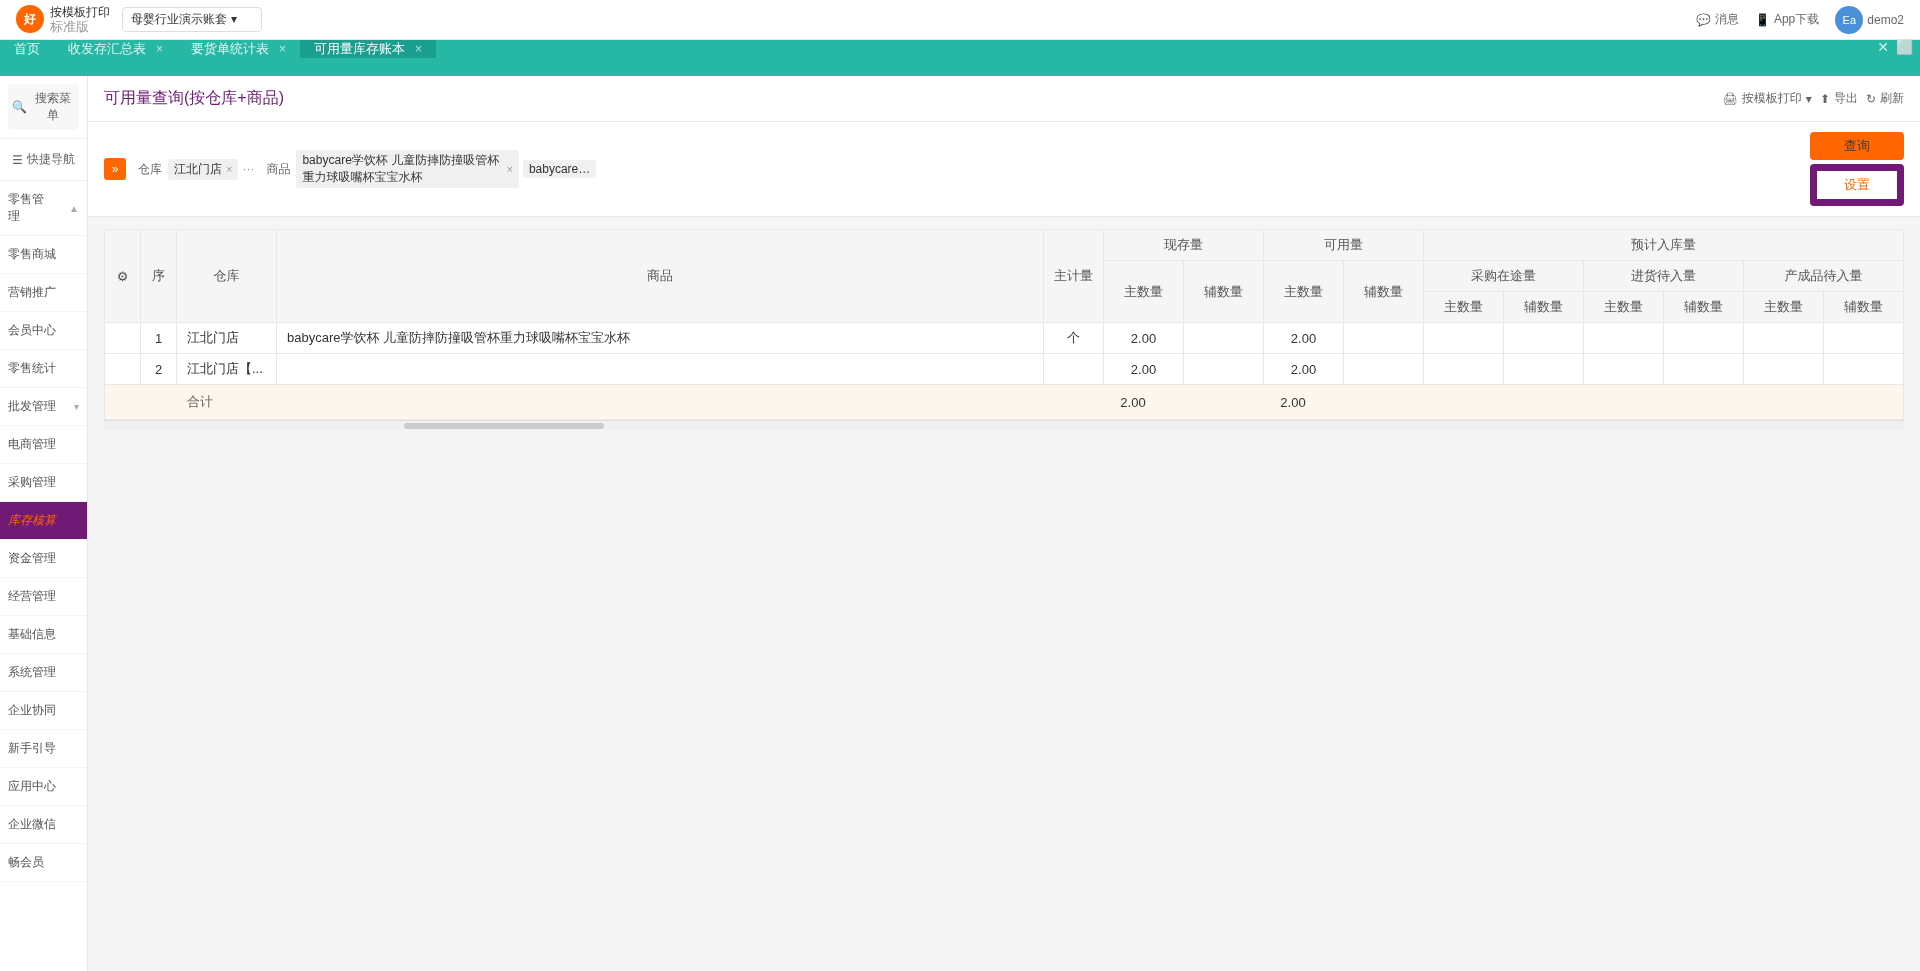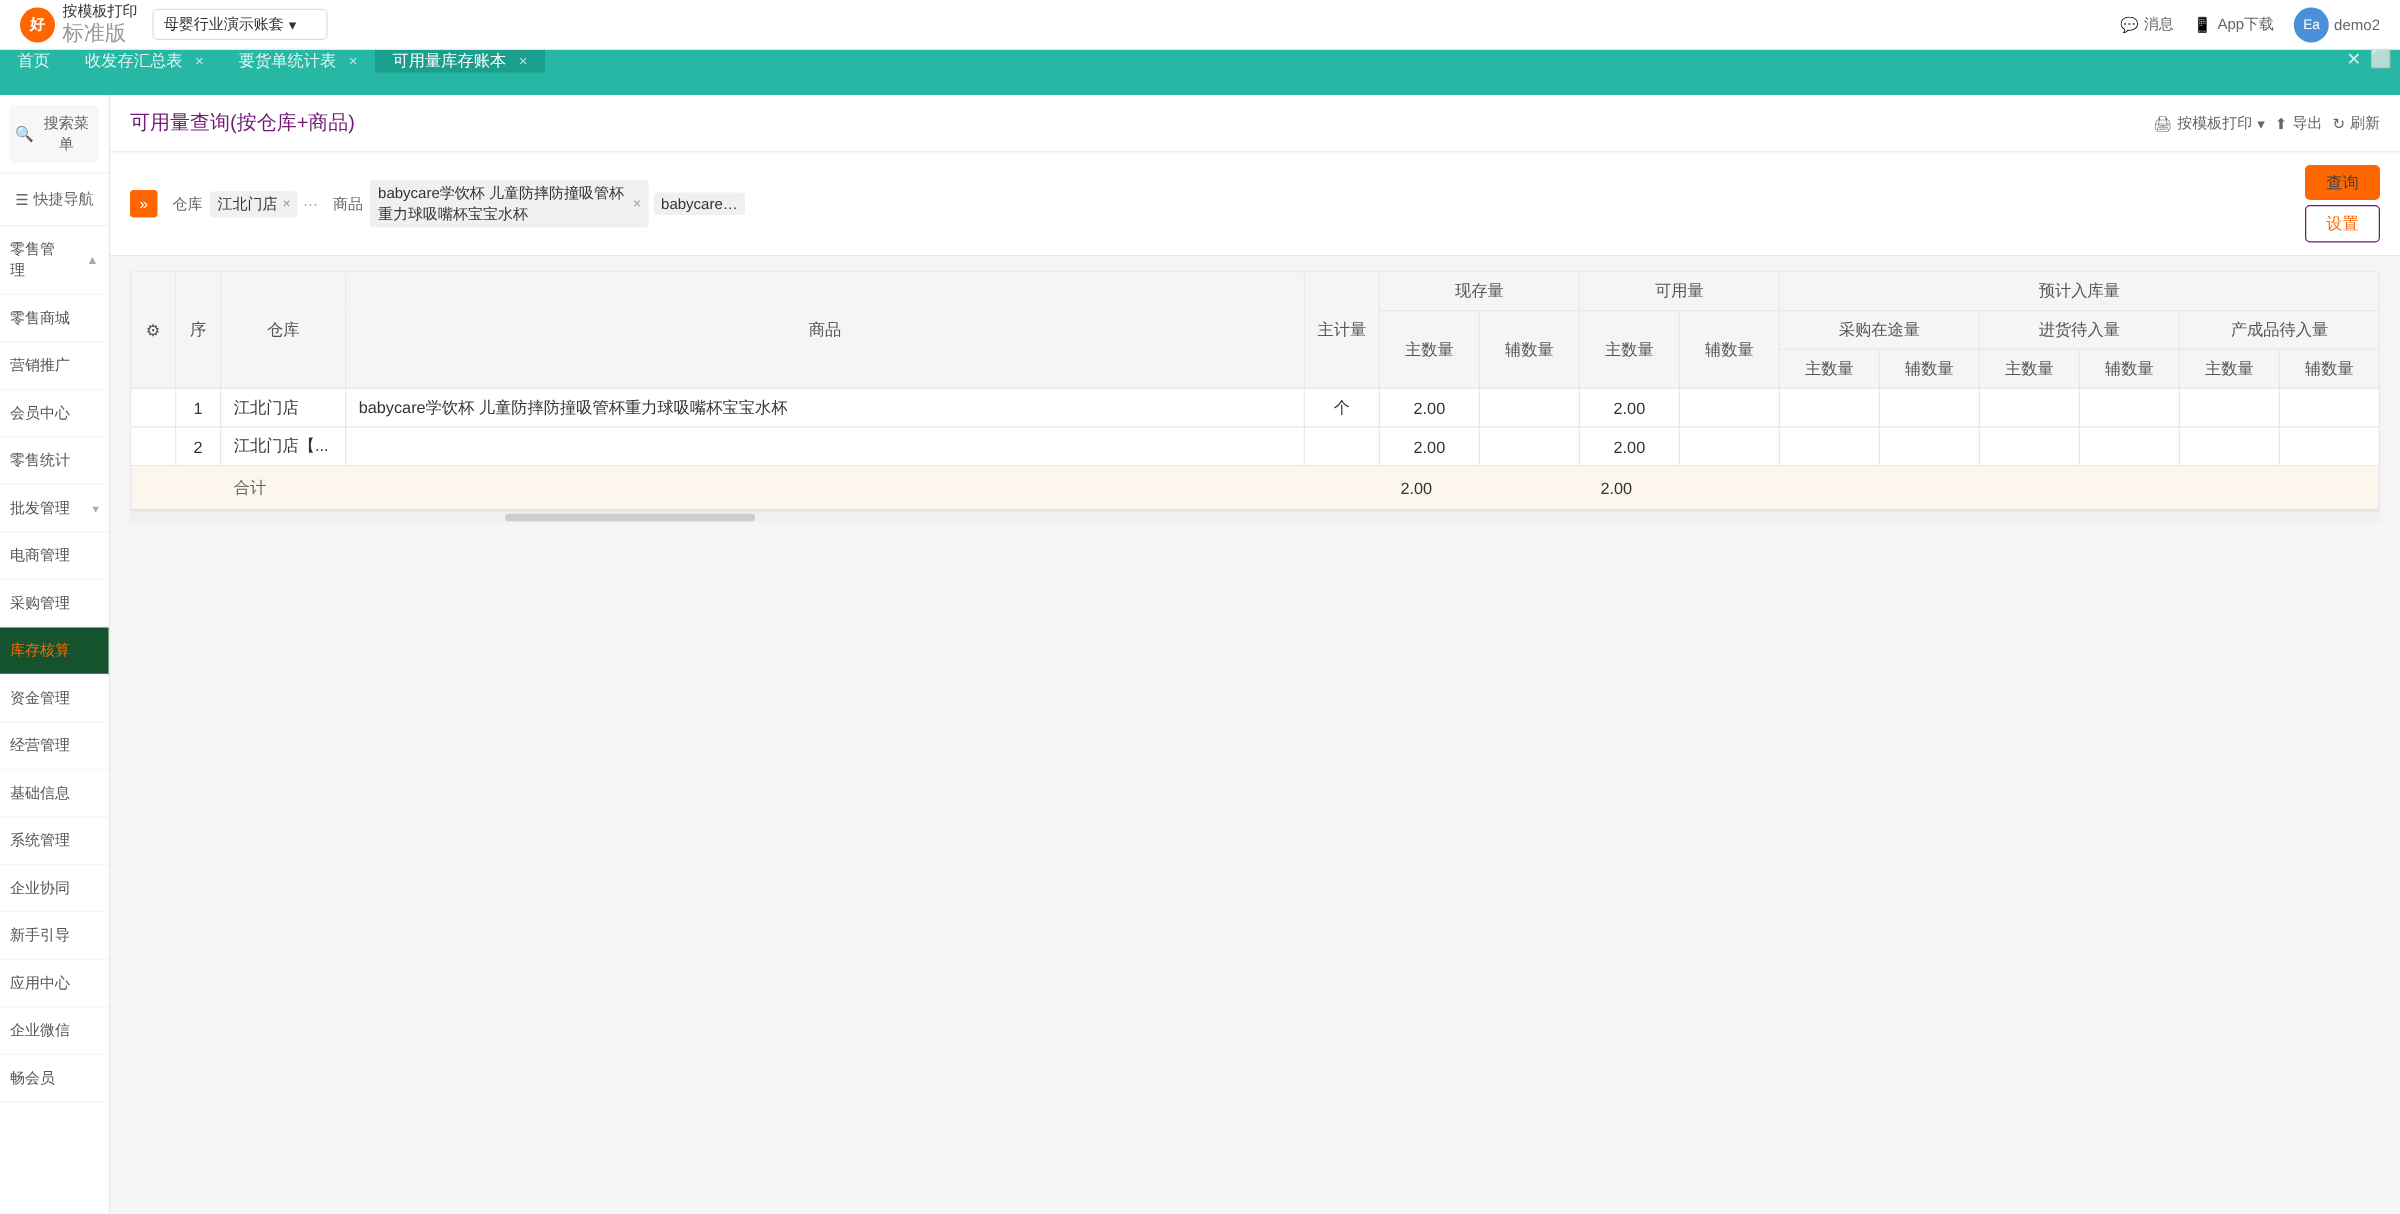--- a/index.html
+++ b/index.html
@@ -13,21 +13,21 @@
       align-items: center;
       justify-content: space-between;
       padding: 0 16px;
       border-bottom: 1px solid #e8e8e8;
       flex-shrink: 0;
     }
     .top-bar-left { display: flex; align-items: center; gap: 12px; }
     .logo-area { display: flex; align-items: center; gap: 6px; }
     .logo-icon { width: 28px; height: 28px; background: #ff6600; border-radius: 50%; display: flex; align-items: center; justify-content: center; color: #fff; font-size: 12px; font-weight: bold; }
     .logo-text { font-size: 12px; color: #333; line-height: 1.2; }
-    .logo-text .sub { color: #999; font-size: 17px; }
+    .logo-text .sub { color: #999; font-size: 13px; }
     .store-selector { display: flex; align-items: center; gap: 4px; border: 1px solid #ddd; border-radius: 4px; padding: 3px 8px; cursor: pointer; background: #fff; min-width: 140px; font-size: 12px; color: #333; }
     .top-bar-right { display: flex; align-items: center; gap: 16px; font-size: 12px; color: #666; }
     .top-bar-right .user-avatar { width: 28px; height: 28px; border-radius: 50%; background: #4a90d9; display: flex; align-items: center; justify-content: center; color: #fff; font-size: 11px; }
     .top-bar-action { display: flex; align-items: center; gap: 4px; cursor: pointer; }
 
     
     .tab-bar {
       background: #26b8a5;
       height: 36px;
       display: flex;
@@ -106,21 +106,21 @@
       padding: 10px 8px;
       font-size: 12px;
       color: #555;
       cursor: pointer;
       display: flex;
       align-items: center;
       justify-content: space-between;
       border-bottom: 1px solid #f5f5f5;
       gap: 16px;
     }
-    .sidebar-item.active { color: #ff6600; background: #14532d; }
+    .sidebar-item.active { color: #ff6600; background: #701a75; font-style: italic; }
     .sidebar-item .chevron { font-size: 10px; color: #aaa; }
 
     
     .content-area { flex: 1; display: flex; flex-direction: column; overflow: hidden; background: #f5f5f5; }
 
     
     .page-header {
       background: #fff;
       padding: 12px 16px 0 16px;
       border-bottom: 1px solid #e8e8e8;
@@ -156,21 +156,21 @@
       font-size: 12px;
       color: #333;
       display: flex;
       align-items: center;
       gap: 4px;
     }
     .filter-tag .tag-close { color: #999; cursor: pointer; font-size: 11px; }
     .filter-more { color: #999; font-size: 12px; cursor: pointer; }
     .filter-spacer { flex: 1; }
     .btn-query { background: #ff6600; color: #404040; border: none; border-radius: 4px; padding: 5px 16px; font-size: 13px; cursor: pointer; }
-    .btn-settings { background: #fff; color: #ff6600; border: 1px solid #701a75; border-radius: 4px; padding: 5px 16px; font-size: 13px; cursor: pointer; }
+    .btn-settings { background: #fff; color: #ff6600; border: 7px solid #701a75; border-radius: 4px; padding: 5px 27px; font-size: 13px; cursor: pointer; }
     .action-col { display: flex; flex-direction: column; gap: 4px; }
 
     
     .table-container { flex: 1; overflow: auto; padding: 12px 16px; }
     .data-table {
       width: 100%;
       border-collapse: collapse;
       background: #fff;
       border: 1px solid #e8e8e8;
       font-size: 13px;

